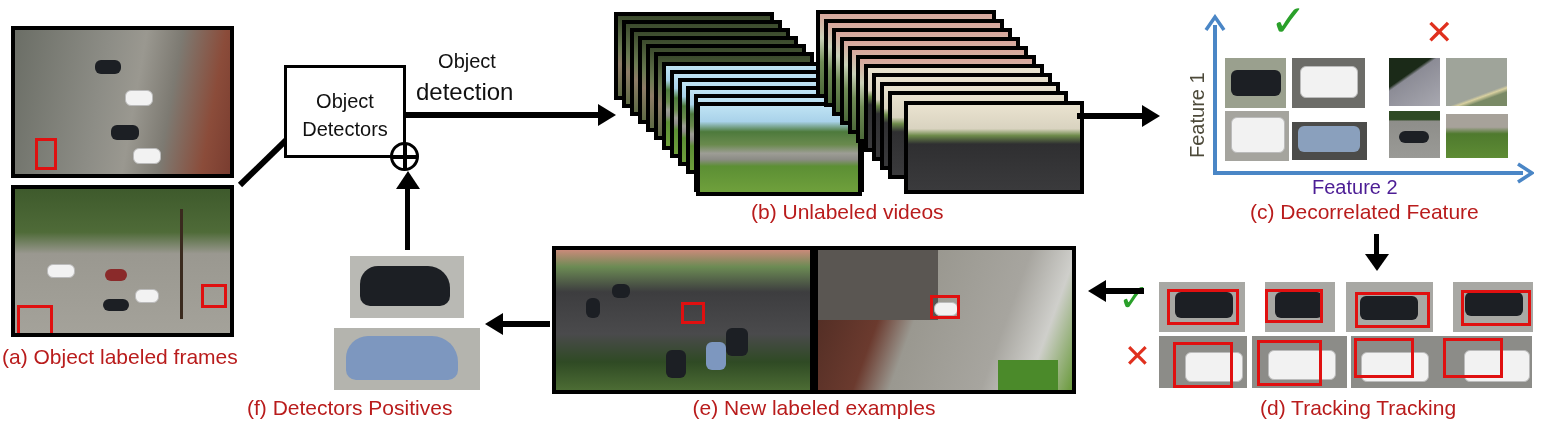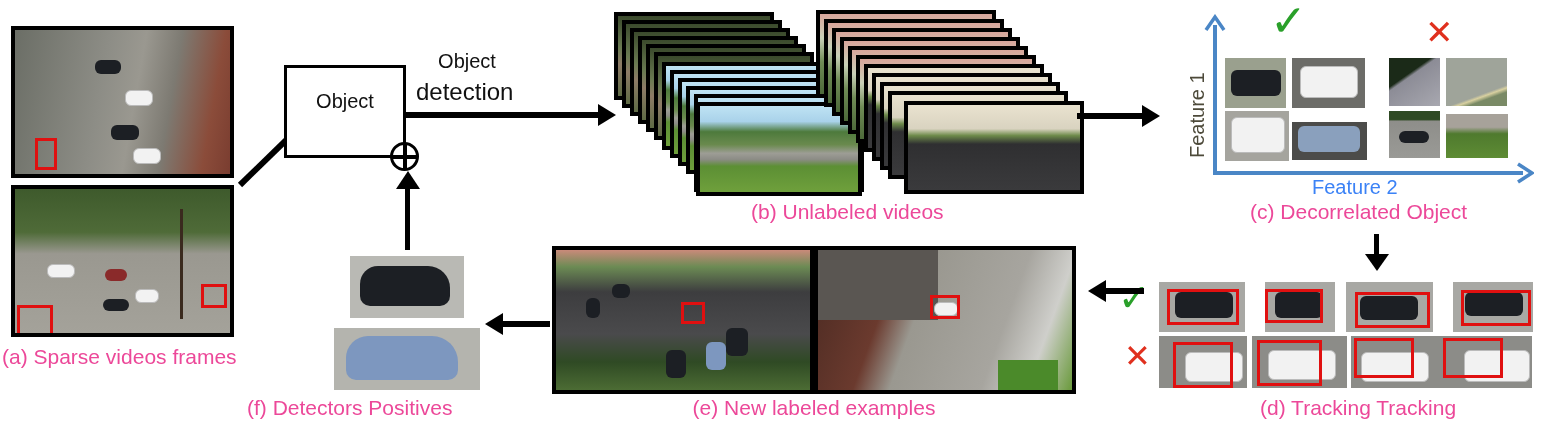--- a/index.html
+++ b/index.html
@@ -1,18 +1,18 @@
 <!DOCTYPE html>
 <html><head>
 <meta charset="utf-8">
 <style>
   html,body{margin:0;padding:0;background:#fff;}
   body{width:1549px;height:425px;position:relative;overflow:hidden;font-family:"Liberation Sans","DejaVu Sans",sans-serif;color:#111;}
   .abs{position:absolute;}
-  .cap{position:absolute;font-size:21px;white-space:nowrap;color:#ec4899;letter-spacing:0px;}
+  .cap{position:absolute;font-size:21px;white-space:nowrap;color:#b91c1c;letter-spacing:0px;}
   .frame{position:absolute;border:4px solid #000;box-sizing:border-box;overflow:hidden;}
   .photo{position:absolute;overflow:hidden;}
   .bbox{position:absolute;border:3px solid #e01010;box-sizing:border-box;}
   .car{position:absolute;border-radius:6px;}
   
   .lot1{background:linear-gradient(100deg,#6b6e66 0%,#8d8d86 40%,#9a9890 55%,#7d7a72 70%,#8b4c3a 88%,#7a3d30 100%);}
   .lot2{background:linear-gradient(180deg,#3e5a2c 0%,#4f6b38 30%,#9a9890 45%,#a4a29a 100%);}
   .vid-a{background:linear-gradient(180deg,#bfe3f3 0%,#a9d2ea 18%,#4d7a3c 30%,#6a8a4e 45%,#9d9d95 55%,#8c8c86 62%,#5c8f34 70%,#6fa03c 100%);}
   .vid-b{background:linear-gradient(180deg,#e9e2cf 0%,#d9d3c0 28%,#6d8a4a 36%,#2f2f31 46%,#3a3a3c 100%);}
   .stack-a{background:linear-gradient(180deg,#3b4a2c 0%,#6b7b52 40%,#8d7b66 60%,#5f6b45 100%);}
@@ -39,31 +39,32 @@
 </div>
 <div class="frame photo lot2" style="left:11px;top:185px;width:223px;height:152px;">
   <div class="car whitecar" style="left:32px;top:75px;width:26px;height:12px;"></div>
   <div class="car" style="left:90px;top:80px;width:22px;height:12px;background:#8a2a2a;"></div>
   <div class="car whitecar" style="left:120px;top:100px;width:22px;height:12px;"></div>
   <div class="car darkcar" style="left:88px;top:110px;width:26px;height:12px;"></div>
   <div class="abs" style="left:165px;top:20px;width:3px;height:110px;background:#3a2a1e;"></div>
   <div class="bbox" style="left:186px;top:95px;width:26px;height:24px;"></div>
   <div class="bbox" style="left:2px;top:116px;width:36px;height:34px;"></div>
 </div>
-<div class="cap" style="left:2px;top:345px;">(a) Sparse videos frames</div>
+<div class="cap" style="left:2px;top:345px;">(a) Object labeled frames</div>
 
 <svg class="abs" style="left:235px;top:100px;" width="100" height="100">
   <line x1="5" y1="85" x2="78" y2="14" stroke="#000" stroke-width="6"></line>
   <polygon points="92,2 66,12 84,30" fill="#000"></polygon>
 </svg>
 
 <div class="abs" style="left:284px;top:65px;width:122px;height:93px;border:3px solid #000;box-sizing:border-box;background:#fff;"></div>
 <div class="abs" style="left:284px;top:65px;width:122px;height:93px;"></div>
 <div class="abs" style="left:284px;top:65px;width:122px;text-align:center;font-size:20px;line-height:28px;padding-top:22px;">
   <div>Object</div>
+  <div>Detectors</div>
 </div>
 <div class="abs" style="left:390px;top:142px;width:29px;height:29px;border:3.5px solid #000;border-radius:50%;background:#fff;box-sizing:border-box;"></div>
 <div class="abs" style="left:393px;top:155px;width:23px;height:3.5px;background:#000;"></div>
 <div class="abs" style="left:403px;top:145px;width:3.5px;height:23px;background:#000;"></div>
 
 <div class="arrow-line" style="left:405px;top:186px;width:5px;height:64px;"></div>
 <svg class="abs" style="left:396px;top:171px;" width="24" height="20">
     <polygon points="12,0 0,18 24,18" fill="#000"></polygon>
   </svg>
 
@@ -115,21 +116,21 @@
 
 <div class="axis" style="left:1213px;top:25px;width:4px;height:150px;"></div>
 <svg class="abs" style="left:1204px;top:14px;" width="22" height="18">
     <polyline points="2,16 11,3 20,16" stroke="#4a86c6" stroke-width="3.5" fill="none"></polyline>
   </svg>
 <div class="axis" style="left:1213px;top:171px;width:310px;height:4px;"></div>
 <svg class="abs" style="left:1516px;top:162px;" width="18" height="22">
     <polyline points="2,2 16,11 2,20" stroke="#4a86c6" stroke-width="3.5" fill="none"></polyline>
   </svg>
 <div class="abs" style="left:1170px;top:118px;font-size:20px;color:#4d4a3a;transform:rotate(-90deg);transform-origin:left top;white-space:nowrap;top:158px;left:1186px;">Feature 1</div>
-<div class="abs" style="left:1312px;top:176px;font-size:20px;color:#3b82f6;">Feature 2</div>
+<div class="abs" style="left:1312px;top:176px;font-size:20px;color:#4c1d95;">Feature 2</div>
 
 <div class="abs" style="left:1270px;top:-4px;font-size:44px;color:#2aa02a;font-weight:bold;line-height:50px;">✓</div>
 <div class="abs" style="left:1425px;top:12px;font-size:34px;color:#e0301e;font-weight:bold;line-height:40px;">✕</div>
 
 <div class="chip" style="left:1225px;top:58px;width:61px;height:50px;background:#9aa08e;">
     <div class="car darkcar" style="left:6px;top:12px;width:50px;height:26px;"></div>
   </div>
 <div class="chip" style="left:1292px;top:58px;width:73px;height:50px;background:#6c6c68;">
     <div class="car whitecar" style="left:8px;top:8px;width:56px;height:30px;"></div>
   </div>
@@ -140,21 +141,21 @@
     <div class="car" style="left:6px;top:4px;width:62px;height:26px;background:#8aa0bd;"></div>
   </div>
 
 <div class="chip" style="left:1389px;top:58px;width:51px;height:48px;background:linear-gradient(145deg,#1b2a18 0 35%,#8c8c96 40%,#a8a8b0 100%);"></div>
 <div class="chip" style="left:1446px;top:58px;width:61px;height:48px;background:linear-gradient(160deg,#9fa49a 0 70%,#d8d0a0 74%,#7a8a66 80%);"></div>
 <div class="chip" style="left:1389px;top:111px;width:51px;height:47px;background:linear-gradient(180deg,#2f4a24 0 18%,#8e8e8a 22%,#9a9a96 100%);">
     <div class="car darkcar" style="left:10px;top:20px;width:30px;height:12px;"></div>
   </div>
 <div class="chip" style="left:1446px;top:114px;width:62px;height:44px;background:linear-gradient(180deg,#a7a29a 0 30%,#4f7a2e 45%,#5e8c34 100%);"></div>
 
-<div class="cap" style="left:1250px;top:200px;">(c) Decorrelated Object</div>
+<div class="cap" style="left:1250px;top:200px;">(c) Decorrelated Feature</div>
 
 <div class="arrow-line" style="left:1374px;top:234px;width:5px;height:22px;"></div>
 <svg class="abs" style="left:1365px;top:254px;" width="24" height="18">
     <polygon points="0,0 24,0 12,17" fill="#000"></polygon>
   </svg>
 
 <div class="abs" style="left:1118px;top:278px;font-size:38px;color:#2aa02a;font-weight:bold;line-height:40px;">✓</div>
 <div class="abs" style="left:1124px;top:338px;font-size:32px;color:#e0301e;font-weight:bold;line-height:36px;">✕</div>
 
 <div>

